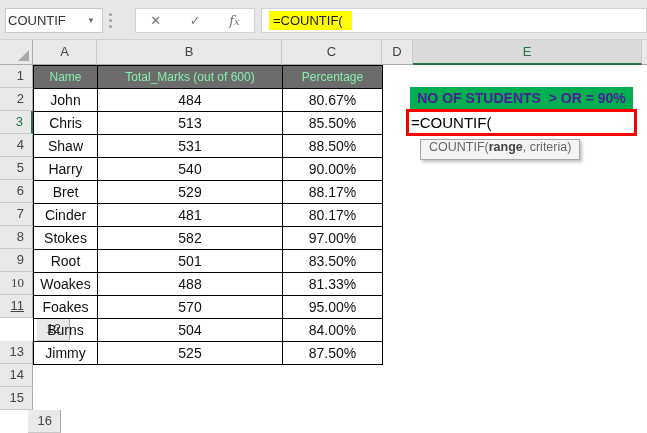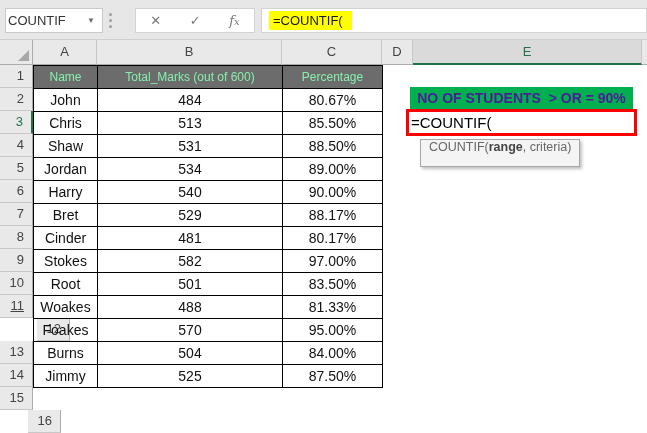--- a/index.html
+++ b/index.html
@@ -50,21 +50,21 @@
   table.data th,table.data td{border:1px solid #000;height:23px;padding:0;text-align:center;overflow:hidden}
   table.data th{background:var(--hdr-dark);color:#86efac;font-weight:normal;font-size:12px}
   table.data td{font-size:14px;color:#111}
 
   
   .green-label{position:absolute;left:410px;top:87px;width:223px;height:22px;background:var(--green);
                color:#4c1d95;font-weight:bold;font-size:14px;text-align:center;line-height:22px;white-space:pre}
   .red-cell{position:absolute;left:406px;top:109px;width:231px;height:27px;background:#fff;
             border:3px solid var(--red)}
   .red-cell .txt{font-size:15px;color:#000;line-height:21px;padding-left:2px}
-  .tooltip{position:absolute;left:420px;top:139px;height:28px;background:#F4F4F4;border:1px solid #A6A6A6;
+  .tooltip{position:absolute;left:420px;top:139px;height:21px;background:#F4F4F4;border:1px solid #A6A6A6;
            box-shadow:2px 2px 3px rgba(0,0,0,.25);font-size:12.5px;color:#666;line-height:15px;padding:0 8px;white-space:pre}
   .tooltip b{color:#444}
 </style>
 </head>
 <body>
 
 <div id="canvas">
 
   <div class="top-bar">
     <div class="name-box">
@@ -100,21 +100,21 @@
   <div id="rowHeaders">
       <div class="row-hdr" style="top: 65px; height: 23px; line-height: 22px;">1</div>
       <div class="row-hdr" style="top: 88px; height: 23px; line-height: 22px;">2</div>
       <div class="row-hdr selected" style="top: 111px; height: 23px; line-height: 22px;">3</div>
       <div class="row-hdr" style="top: 134px; height: 23px; line-height: 22px;">4</div>
       <div class="row-hdr" style="top: 157px; height: 23px; line-height: 22px;">5</div>
       <div class="row-hdr" style="top: 180px; height: 23px; line-height: 22px;">6</div>
       <div class="row-hdr" style="top: 203px; height: 23px; line-height: 22px;">7</div>
       <div class="row-hdr" style="top: 226px; height: 23px; line-height: 22px;">8</div>
       <div class="row-hdr" style="top: 249px; height: 23px; line-height: 22px;">9</div>
-      <div class="row-hdr" style="top: 272px; height: 23px; line-height: 22px;">10</div>
+      <div class="row-hdr" style="top: 272px; height: 23px; line-height: 22px; font-family: Liberation Serif, serif;">10</div>
       <div class="row-hdr" style="top: 295px; height: 23px; line-height: 22px; text-decoration: underline;">11</div>
       <div class="row-hdr" style="top: 318px; height: 23px; line-height: 22px; margin-left: 37px;">12</div>
       <div class="row-hdr" style="top: 341px; height: 23px; line-height: 22px; text-align: right;">13</div>
       <div class="row-hdr" style="top: 364px; height: 23px; line-height: 22px;">14</div>
       <div class="row-hdr" style="top: 387px; height: 23px; line-height: 22px;">15</div>
       <div class="row-hdr" style="top: 410px; height: 23px; line-height: 22px; margin-left: 28px;">16</div>
     </div>
 
   <table class="data">
     <colgroup>
@@ -139,25 +139,20 @@
           <td>Chris</td>
           <td>513</td>
           <td>85.50%</td>
         </tr>
         <tr>
           <td>Shaw</td>
           <td>531</td>
           <td>88.50%</td>
         </tr>
         <tr>
-          <td>Jordan</td>
-          <td>534</td>
-          <td>89.00%</td>
-        </tr>
-        <tr>
           <td>Harry</td>
           <td>540</td>
           <td>90.00%</td>
         </tr>
         <tr>
           <td>Bret</td>
           <td>529</td>
           <td>88.17%</td>
         </tr>
         <tr>

